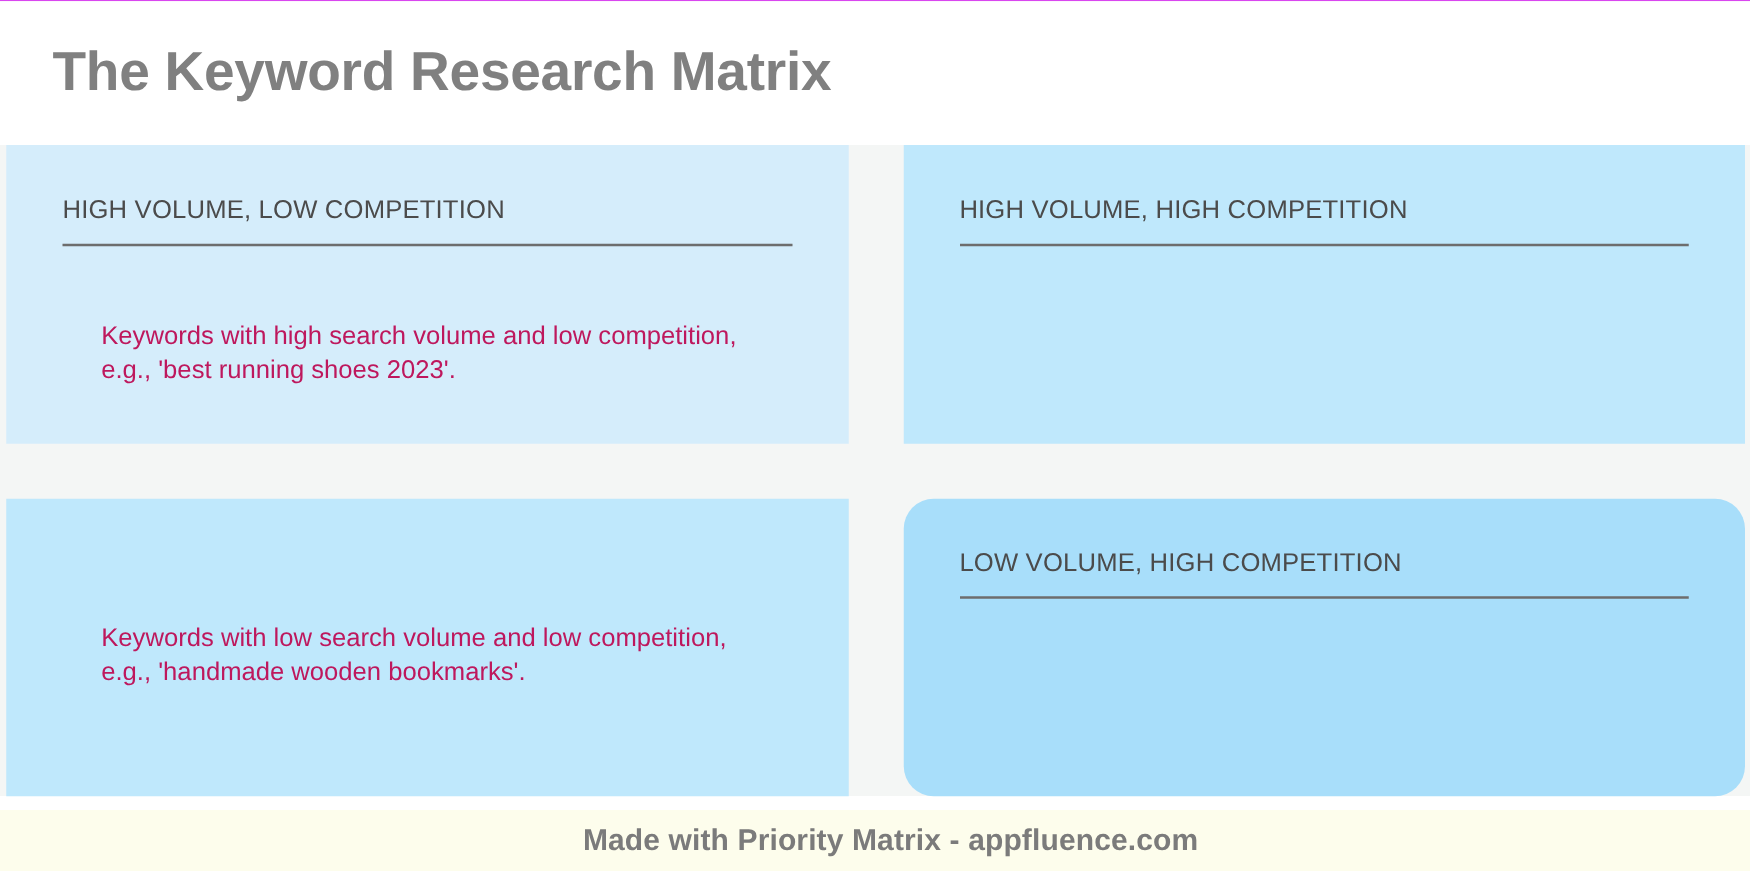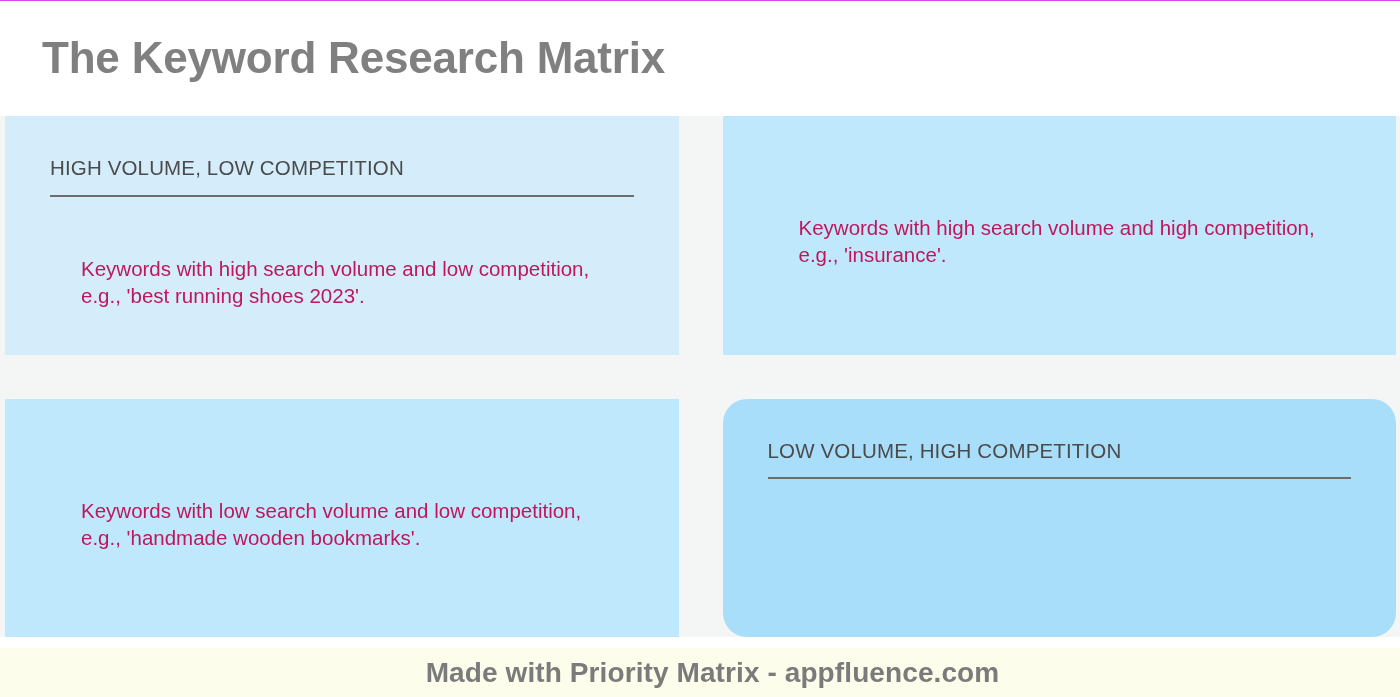--- a/index.html
+++ b/index.html
@@ -95,21 +95,21 @@
     background: #ffffff;
   }
   .footer {
     flex: 0 0 49px;
     background: #fdfdec;
     display: flex;
     align-items: center;
     justify-content: center;
   }
   .footer-text {
-    font-size: 28px;
+    font-size: 24px;
     font-weight: bold;
     color: #7b7b7b;
     letter-spacing: 0.1px;
     margin-left: 25px;
   }
 </style>
 </head>
 <body>
 
 <div class="page">
@@ -119,21 +119,21 @@
   </div>
 
   <div class="matrix">
 
     <div class="quadrant q-tl">
       <div class="quad-title">HIGH VOLUME, LOW COMPETITION</div>
       <div class="quad-body">Keywords with high search volume and low competition, e.g., 'best running shoes 2023'.</div>
     </div>
 
     <div class="quadrant q-tr">
-      <div class="quad-body">Keywords with high search volume and high competition, e.g., 'insurance'.</div>
+      <div class="quad-title">HIGH VOLUME, HIGH COMPETITION</div>
     </div>
 
     <div class="quadrant q-bl">
       <div class="quad-body">Keywords with low search volume and low competition, e.g., 'handmade wooden bookmarks'.</div>
     </div>
 
     <div class="quadrant q-br">
       <div class="quad-title">LOW VOLUME, HIGH COMPETITION</div>
     </div>
 

